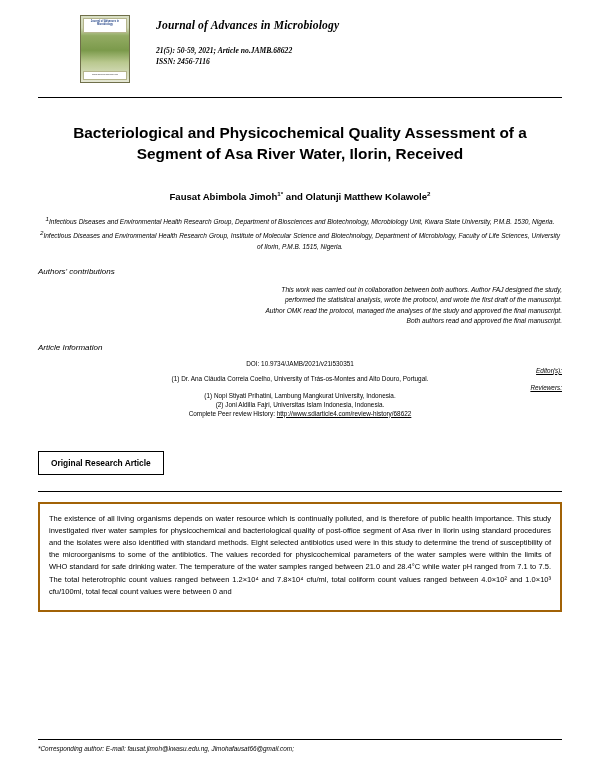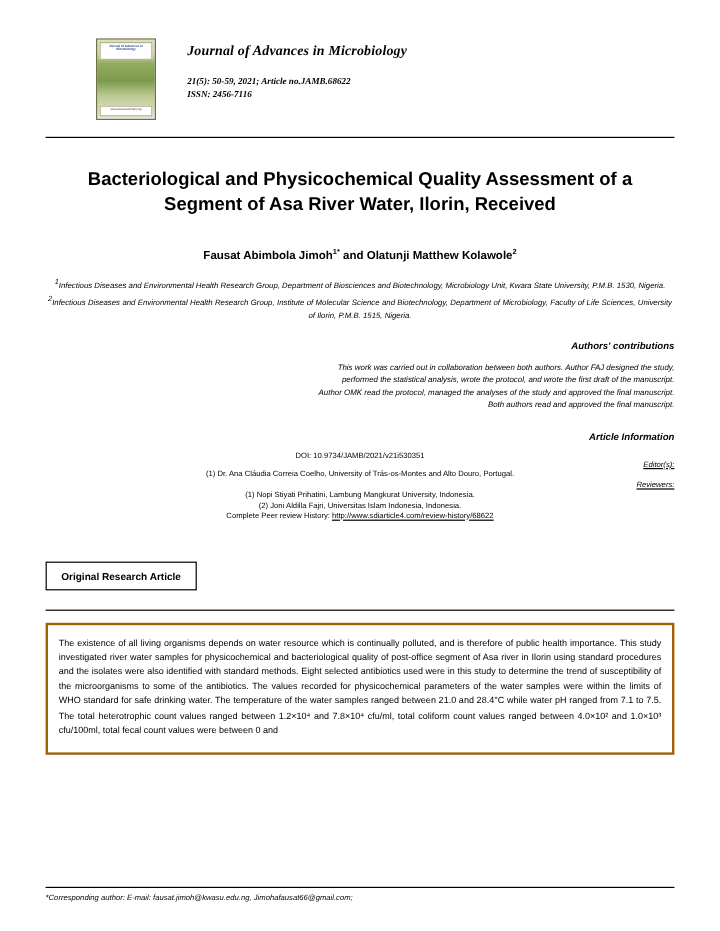--- a/index.html
+++ b/index.html
@@ -12,21 +12,21 @@
     background: #ffffff;
     font-family: "Liberation Sans", sans-serif;
     color: #000000;
     overflow: hidden;
   }
   .page {
     position: relative;
     width: 600px;
     height: 776px;
     box-sizing: border-box;
-    padding: 32px 38px 10px 38px;
+    padding: 15px 38px 10px 38px;
   }
 
   
   .masthead {
     display: flex;
     align-items: flex-start;
     gap: 26px;
     padding-left: 42px;
   }
   .cover {
@@ -115,22 +115,22 @@
     font-size: 6.5px;
     font-style: italic;
     line-height: 10.5px;
     text-align: justify;
     text-align-last: center;
     padding: 0 2px;
   }
 
   
   .right-head {
-    text-align: right;
-    font-weight: bold;
+    text-align: left;
+    font-weight: normal;
     font-style: italic;
     font-size: 8px;
     margin-top: 15px;
   }
   .contrib {
     margin-top: 9px;
     font-size: 6.6px;
     font-style: italic;
     line-height: 10.4px;
     text-align: right;

